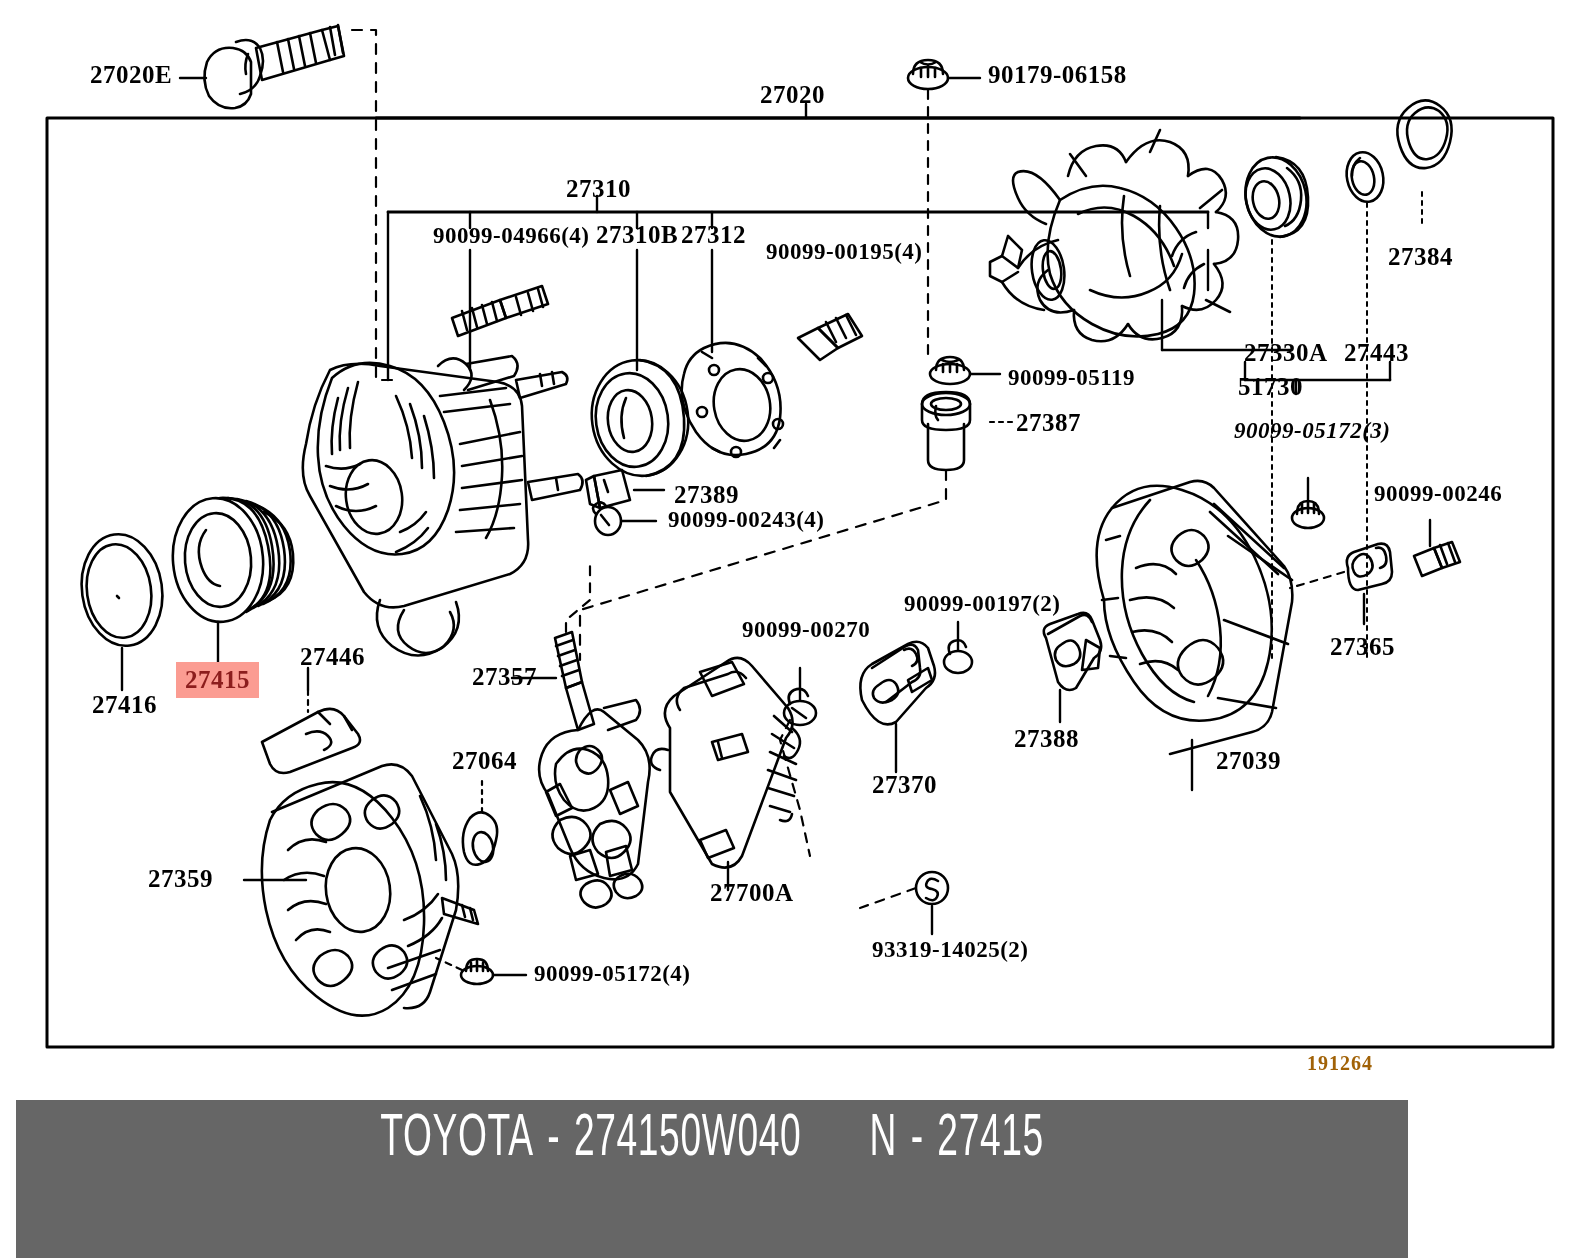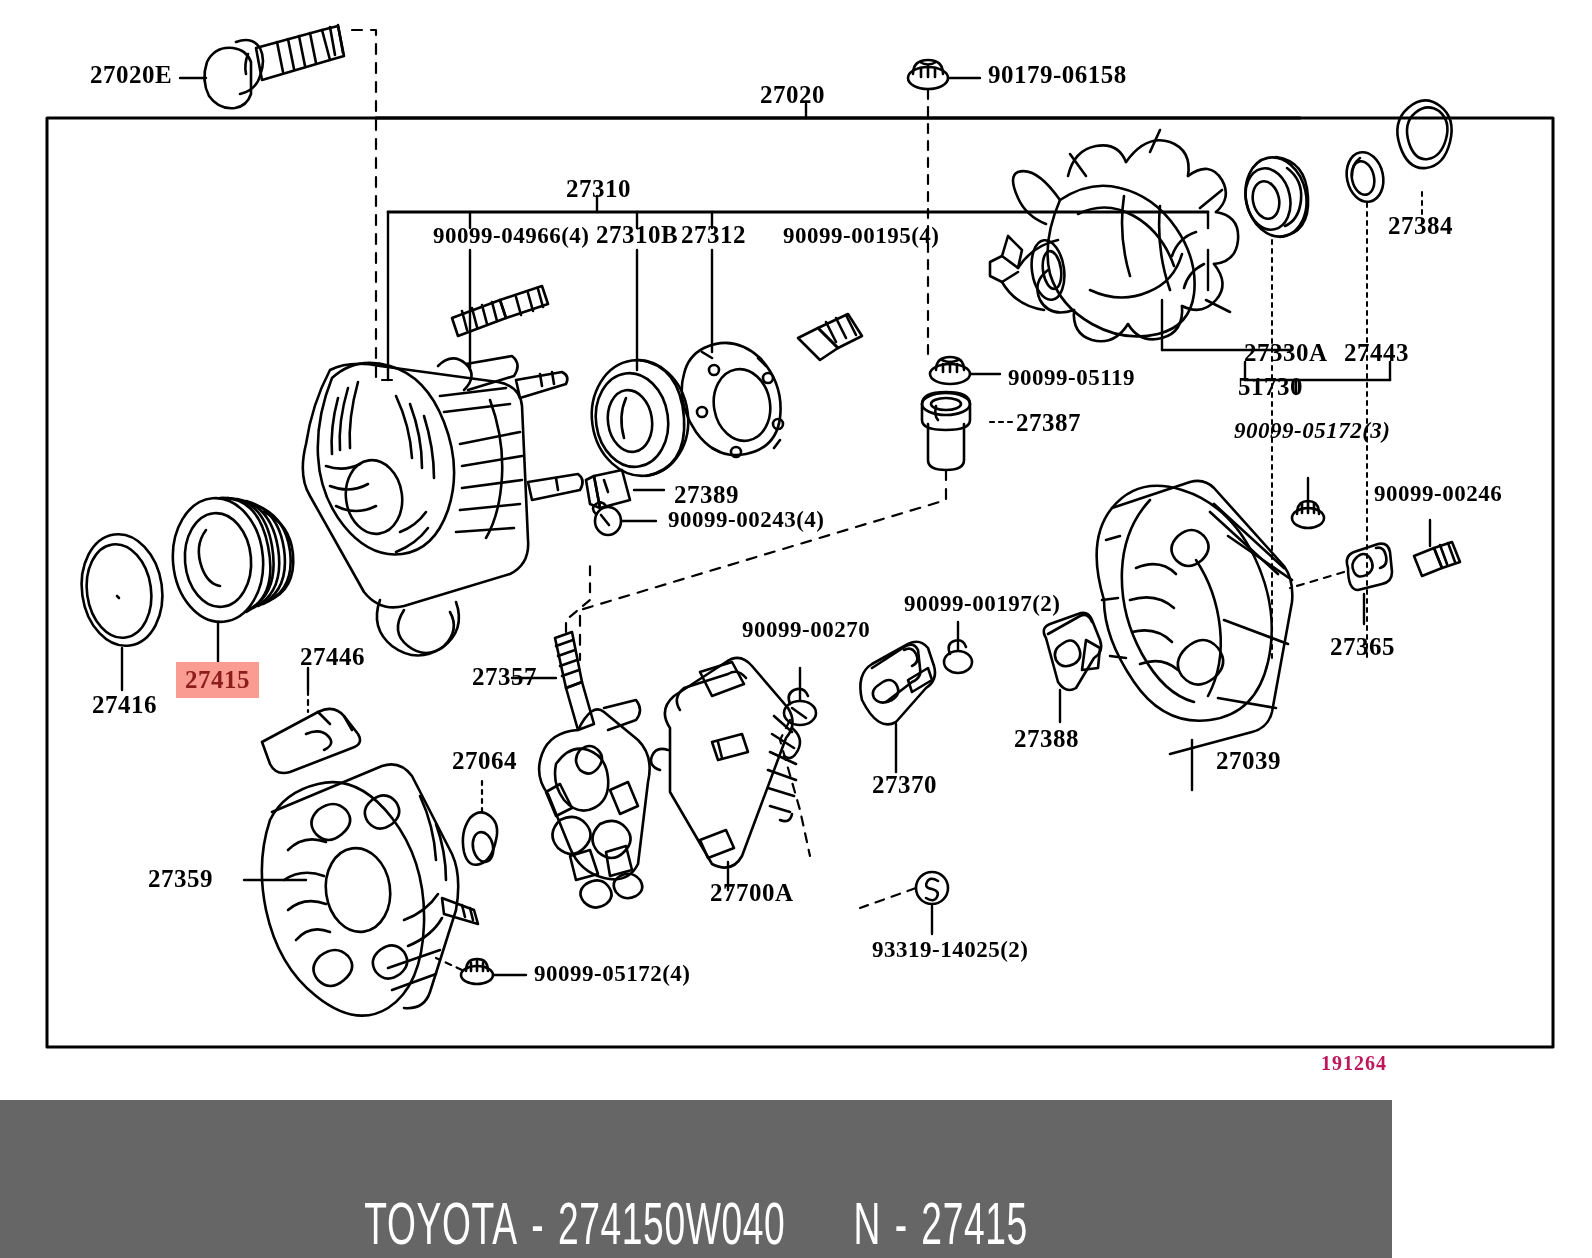--- a/index.html
+++ b/index.html
@@ -50,38 +50,38 @@
     letter-spacing: 0.5px;
     white-space: nowrap;
     line-height: 1;
     background: #fb9c92;
     color: #8c1d1d;
     padding: 5px 9px 6px 9px;
   }
 
   #image-code {
     position: absolute;
-    right: 24px;
+    right: 38px;
     top: 1052px;
     font-family: "Liberation Serif", "DejaVu Serif", serif;
     font-weight: bold;
     font-size: 20px;
-    color: #be185d;
+    color: #a16207;
     letter-spacing: 1px;
   }
 
   #footer-bar {
     position: absolute;
-    left: 0;
+    left: 16px;
     top: 1100px;
     width: 1392px;
     height: 158px;
     background: #666666;
     display: flex;
-    align-items: flex-end;
+    align-items: flex-start;
     justify-content: center;
   }
   #footer-inner {
     display: flex;
     align-items: baseline;
     color: #ffffff;
     font-family: "Liberation Sans Narrow", "Liberation Sans", sans-serif;
     font-size: 60px;
     font-weight: 400;
     letter-spacing: 1px;
@@ -447,23 +447,23 @@
   </svg>
 
   <div class="lbl" style="left:90px;  top:62px;">27020E</div>
   <div class="lbl" style="left:988px; top:62px;">90179-06158</div>
   <div class="lbl" style="left:760px; top:82px;">27020</div>
 
   <div class="lbl" style="left:566px; top:176px;">27310</div>
   <div class="lbl small" style="left:433px; top:224px;">90099-04966(4)</div>
   <div class="lbl" style="left:596px; top:222px;">27310B</div>
   <div class="lbl" style="left:681px; top:222px;">27312</div>
-  <div class="lbl small" style="left:766px; top:224px;margin-left:17px;">90099-00195(4)</div>
-
-  <div class="lbl" style="left:1388px; top:213px;">27384</div>
+  <div class="lbl small" style="left:766px; top:240px;">90099-00195(4)</div>
+
+  <div class="lbl" style="left:1388px; top:244px;">27384</div>
   <div class="lbl" style="left:1244px; top:340px;">27330A</div>
   <div class="lbl" style="left:1332px; top:340px;margin-left:12px;">27443</div>
   <div class="lbl" style="left:1238px; top:374px;">51730</div>
 
   <div class="lbl small" style="left:1008px; top:366px;">90099-05119</div>
   <div class="lbl" style="left:1016px; top:410px;text-align:right;">27387</div>
   <div class="lbl" style="left:674px;  top:482px;">27389</div>
   <div class="lbl small" style="left:668px; top:508px;">90099-00243(4)</div>
 
   <div class="lbl small" style="left:1234px; top:419px;font-style:italic;">90099-05172(3)</div>

